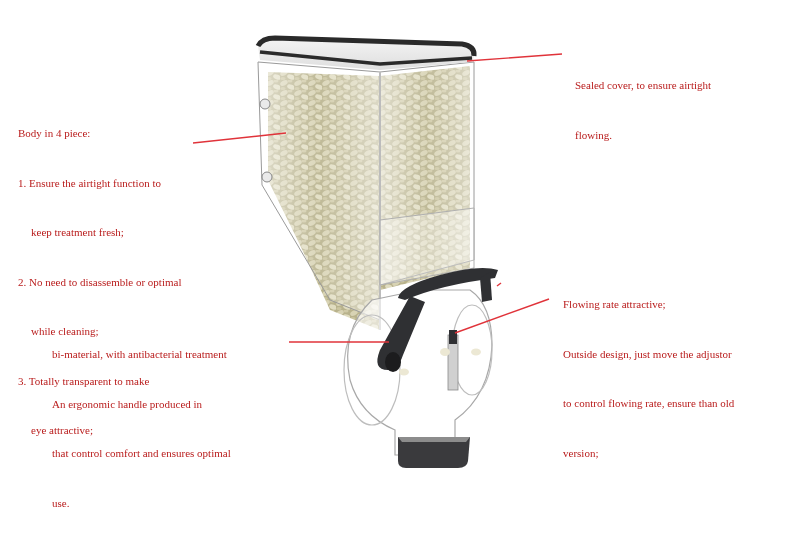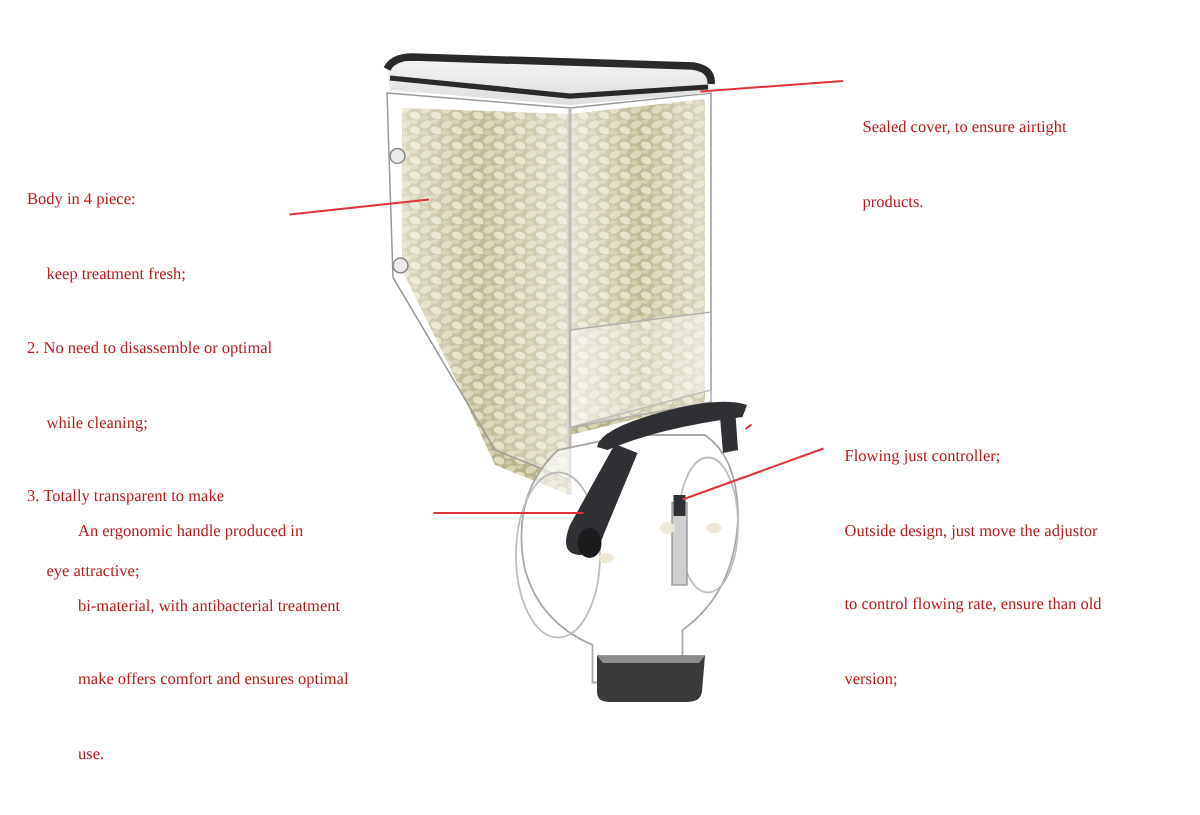--- a/index.html
+++ b/index.html
@@ -83,37 +83,38 @@
     <line x1="193" y1="143" x2="286" y2="133"></line>
     <line x1="467" y1="61" x2="562" y2="54"></line>
     <line x1="289" y1="342" x2="389" y2="342"></line>
     <line x1="497" y1="286" x2="501" y2="283"></line>
     <line x1="455" y1="333" x2="549" y2="299"></line>
   </g>
 </svg>
 
 <div class="label" style="left:18px; top:92px;">
   <span>Body in 4 piece:</span>
+  <span><span style="display:inline">1.</span> <span style="display:inline">Ensure the airtight function to</span></span>
   <span class="indent">keep treatment fresh;</span>
   <span><span style="display:inline">2.</span> <span style="display:inline">No need to disassemble or optimal</span></span>
   <span class="indent">while cleaning;</span>
   <span><span style="display:inline">3.</span> <span style="display:inline">Totally transparent to make</span></span>
   <span class="indent">eye attractive;</span>
 </div>
 
 <div class="label" style="left:575px; top:44px;">
   <span>Sealed cover, to ensure airtight</span>
-  <span>products.</span>
+  <span>flowing.</span>
 </div>
 
 <div class="label" style="left:563px; top:263px;">
-  <span>Flowing just controller;</span>
+  <span>Flowing rate attractive;</span>
   <span>Outside design, just move the adjustor</span>
   <span>to control flowing rate, ensure than old</span>
   <span>version;</span>
 </div>
 
 <div class="label" style="left:52px; top:313px;">
+  <span>bi-material, with antibacterial treatment</span>
   <span>An ergonomic handle produced in</span>
-  <span>bi-material, with antibacterial treatment</span>
-  <span>make offers comfort and ensures optimal</span>
+  <span>that control comfort and ensures optimal</span>
   <span>use.</span>
 </div>
 
 </body></html>

